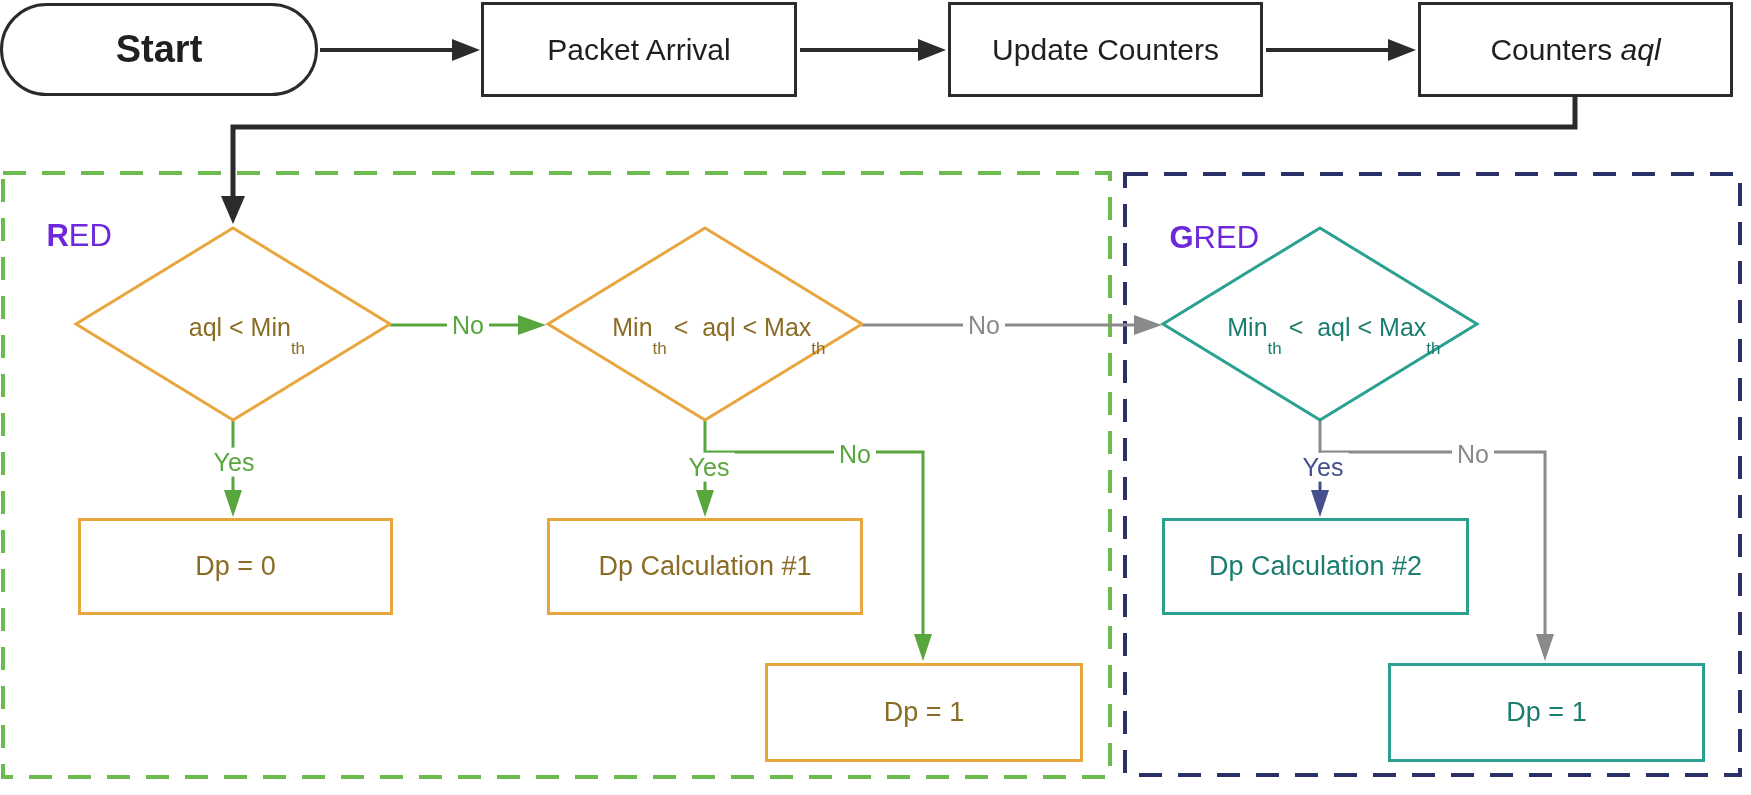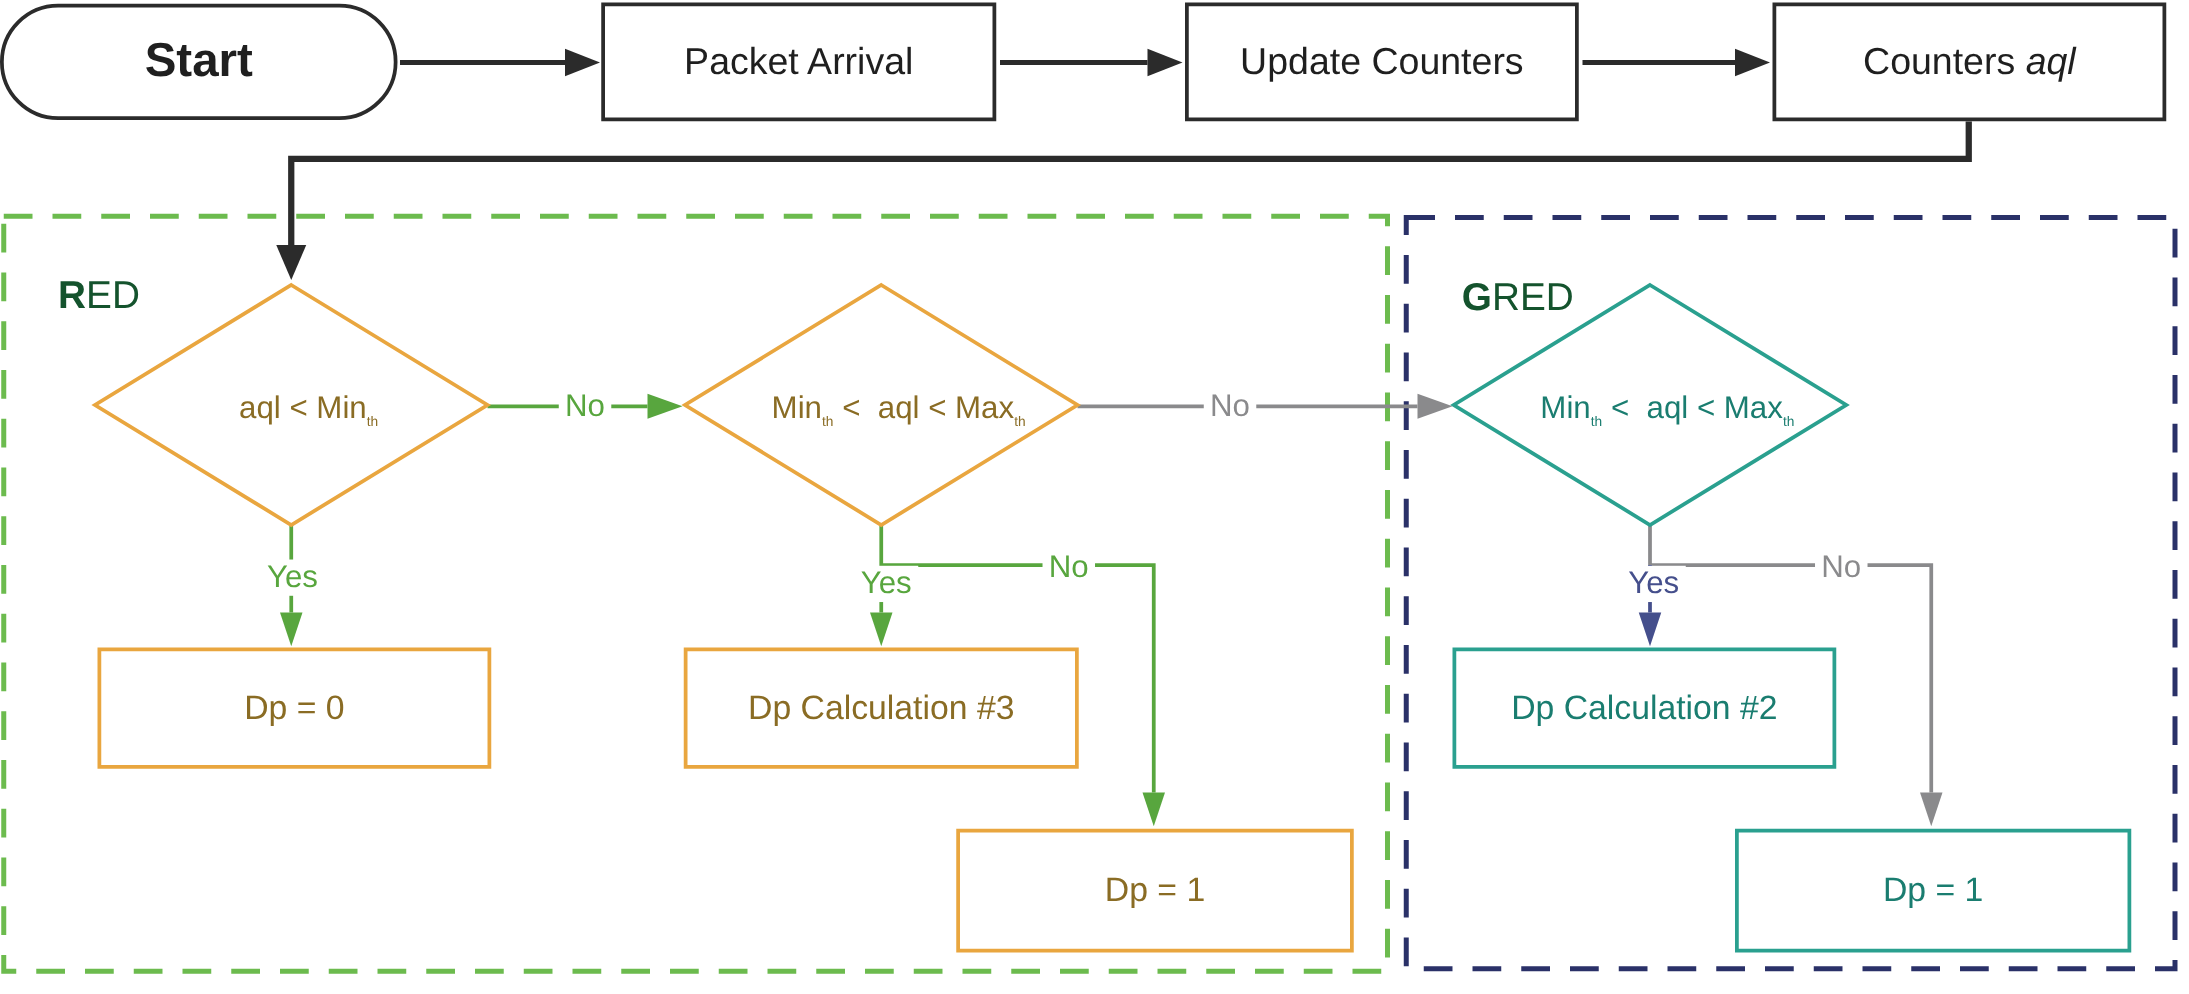--- a/index.html
+++ b/index.html
@@ -10,31 +10,31 @@
   .node{position:absolute;display:flex;align-items:center;justify-content:center;
         box-sizing:border-box;background:#fff;text-align:center;white-space:pre;}
   .proc{border:3px solid var(--black,#2b2b2b);font-size:30px;color:#1f1f1f;}
   .pill{border:3px solid var(--black,#2b2b2b);border-radius:50px;font-size:38px;color:#1f1f1f;}
   .proc i{font-style:italic;text-align:center;}
   .result{font-size:27px;text-align:right;}
   .result.orange{border:3px solid var(--orange-border,#e9a63f);color:var(--orange-text,#8a6c24);}
   .result.teal{border:3px solid var(--teal-border,#2aa08f);color:var(--teal-text,#1a7d70);}
 
   .dlabel{position:absolute;transform:translate(-50%,-50%);font-size:25px;white-space:pre;line-height:1.1;}
-  .dlabel .sub, .sub{font-size:11px;position:relative;top:6px;}
+  .dlabel .sub, .sub{font-size:17px;position:relative;top:18px;}
   .d-orange{color:var(--orange-text,#8a6c24);}
   .d-teal{color:var(--teal-text,#1a7d70);}
 
   .edge-label{position:absolute;transform:translate(-50%,-50%);background:#fff;
               padding:0 5px;font-size:25px;line-height:1.15;white-space:pre;}
   .lbl-green{color:var(--green-line,#58a63e);}
   .lbl-gray{color:var(--gray-line,#8a8a8c);}
   .lbl-navy{color:var(--navy-line,#444e8b);}
 
-  .region-label{position:absolute;font-size:31px;color:#14532d;white-space:pre;}
+  .region-label{position:absolute;font-size:31px;color:#6d28d9;white-space:pre;}
   .region-label .lead{font-weight:bold;}
 </style>
 </head>
 <body>
 
 <div class="canvas">
 
   <svg class="layer">
 
     <rect x="3" y="173" width="1107" height="604" fill="none" stroke="var(--green-border,#6cbb4e)" stroke-width="4" stroke-dasharray="23 16"></rect>
@@ -128,21 +128,21 @@
     <span>Min</span><span class="sub">th</span><span> &lt;  aql &lt; Max</span><span class="sub">th</span>
   </div>
   <div class="dlabel d-teal" style="left:1320px;top:327px;">
     <span>Min</span><span class="sub">th</span><span> &lt;  aql &lt; Max</span><span class="sub">th</span>
   </div>
 
   <div class="node result orange" style="left:78px;top:518px;width:315px;height:97px;">
     <span>Dp = 0</span>
   </div>
   <div class="node result orange" style="left:547px;top:518px;width:316px;height:97px;">
-    <span>Dp Calculation #3</span>
+    <span>Dp Calculation #1</span>
   </div>
   <div class="node result orange" style="left:765px;top:663px;width:318px;height:99px;">
     <span>Dp = 1</span>
   </div>
   <div class="node result teal" style="left:1162px;top:518px;width:307px;height:97px;">
     <span>Dp Calculation #2</span>
   </div>
   <div class="node result teal" style="left:1388px;top:663px;width:317px;height:99px;">
     <span>Dp = 1</span>
   </div>

